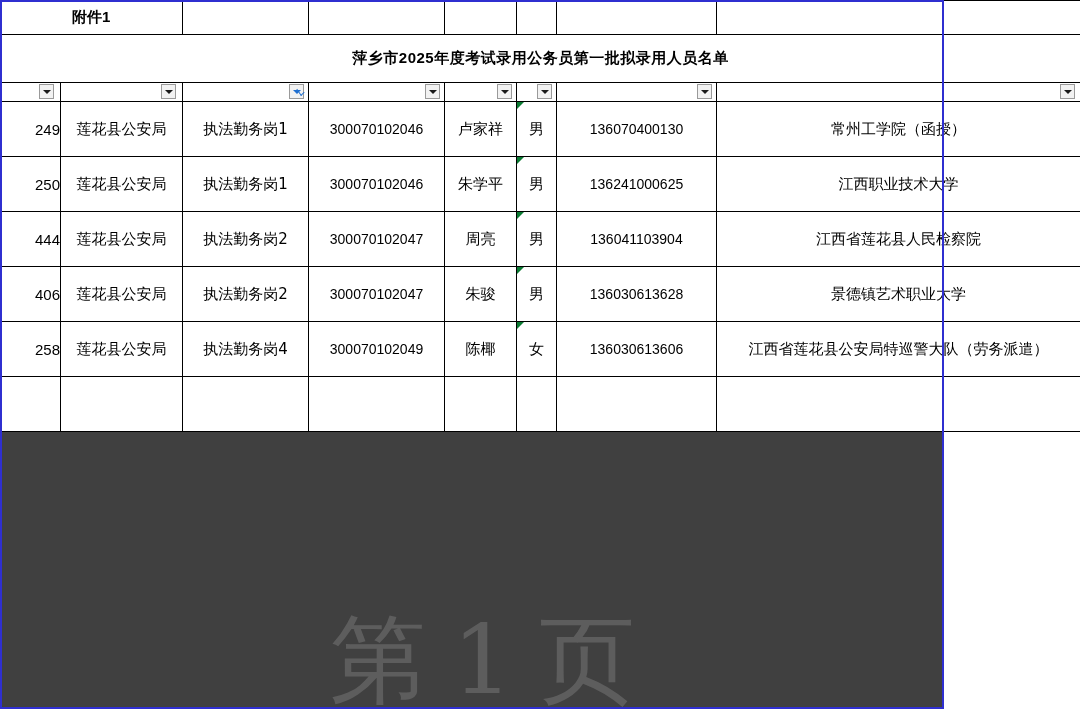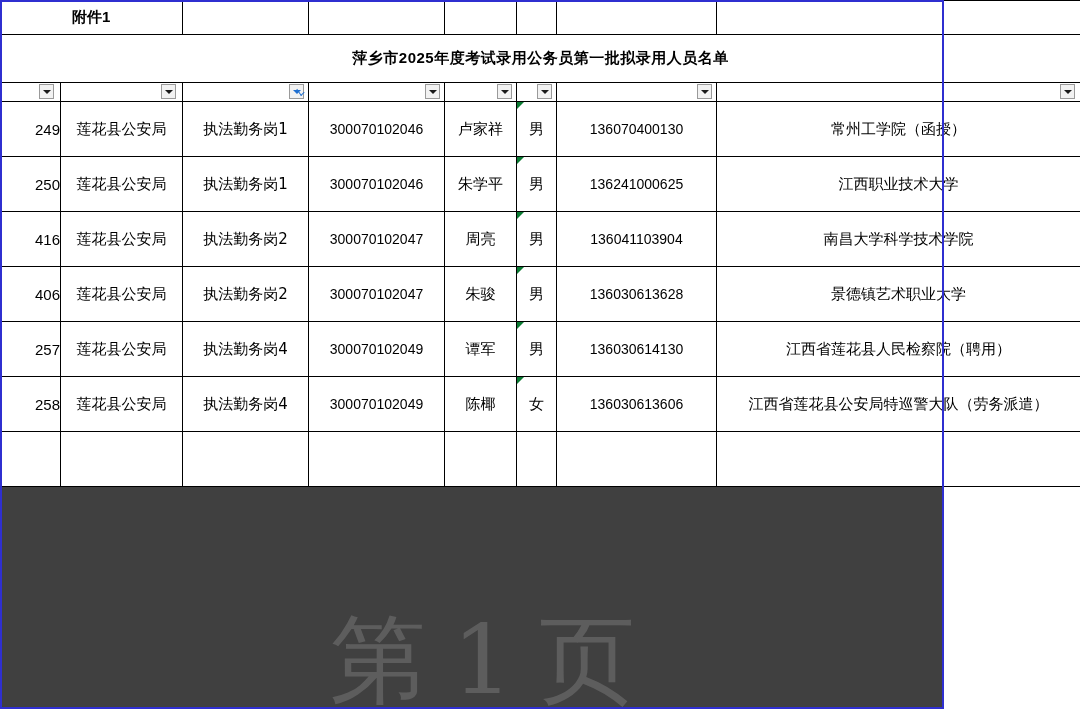--- a/index.html
+++ b/index.html
@@ -245,55 +245,45 @@
         <td class="c-org">莲花县公安局</td>
         <td class="c-post">执法勤务岗1</td>
         <td class="c-code">300070102046</td>
         <td class="c-name">朱学平</td>
         <td class="c-sex has-comment">男</td>
         <td class="c-id">136241000625</td>
         <td class="c-school">江西职业技术大学</td>
       </tr>
 
       <tr class="row-data">
-        <td class="c-idx">416</td>
+        <td class="c-idx">444</td>
         <td class="c-org">莲花县公安局</td>
         <td class="c-post">执法勤务岗2</td>
         <td class="c-code">300070102047</td>
         <td class="c-name">周亮</td>
         <td class="c-sex has-comment">男</td>
         <td class="c-id">136041103904</td>
-        <td class="c-school">南昌大学科学技术学院</td>
+        <td class="c-school">江西省莲花县人民检察院</td>
       </tr>
 
       <tr class="row-data">
         <td class="c-idx">406</td>
         <td class="c-org">莲花县公安局</td>
         <td class="c-post">执法勤务岗2</td>
         <td class="c-code">300070102047</td>
         <td class="c-name">朱骏</td>
         <td class="c-sex has-comment">男</td>
         <td class="c-id">136030613628</td>
         <td class="c-school">景德镇艺术职业大学</td>
       </tr>
 
 
 
 
 
-      <tr class="row-data">
-        <td class="c-idx">257</td>
-        <td class="c-org">莲花县公安局</td>
-        <td class="c-post">执法勤务岗4</td>
-        <td class="c-code">300070102049</td>
-        <td class="c-name">谭军</td>
-        <td class="c-sex has-comment">男</td>
-        <td class="c-id">136030614130</td>
-        <td class="c-school">江西省莲花县人民检察院（聘用）</td>
-      </tr>
 
       <tr class="row-data">
         <td class="c-idx">258</td>
         <td class="c-org">莲花县公安局</td>
         <td class="c-post">执法勤务岗4</td>
         <td class="c-code">300070102049</td>
         <td class="c-name">陈椰</td>
         <td class="c-sex has-comment">女</td>
         <td class="c-id">136030613606</td>
         <td class="c-school">江西省莲花县公安局特巡警大队（劳务派遣）</td>

